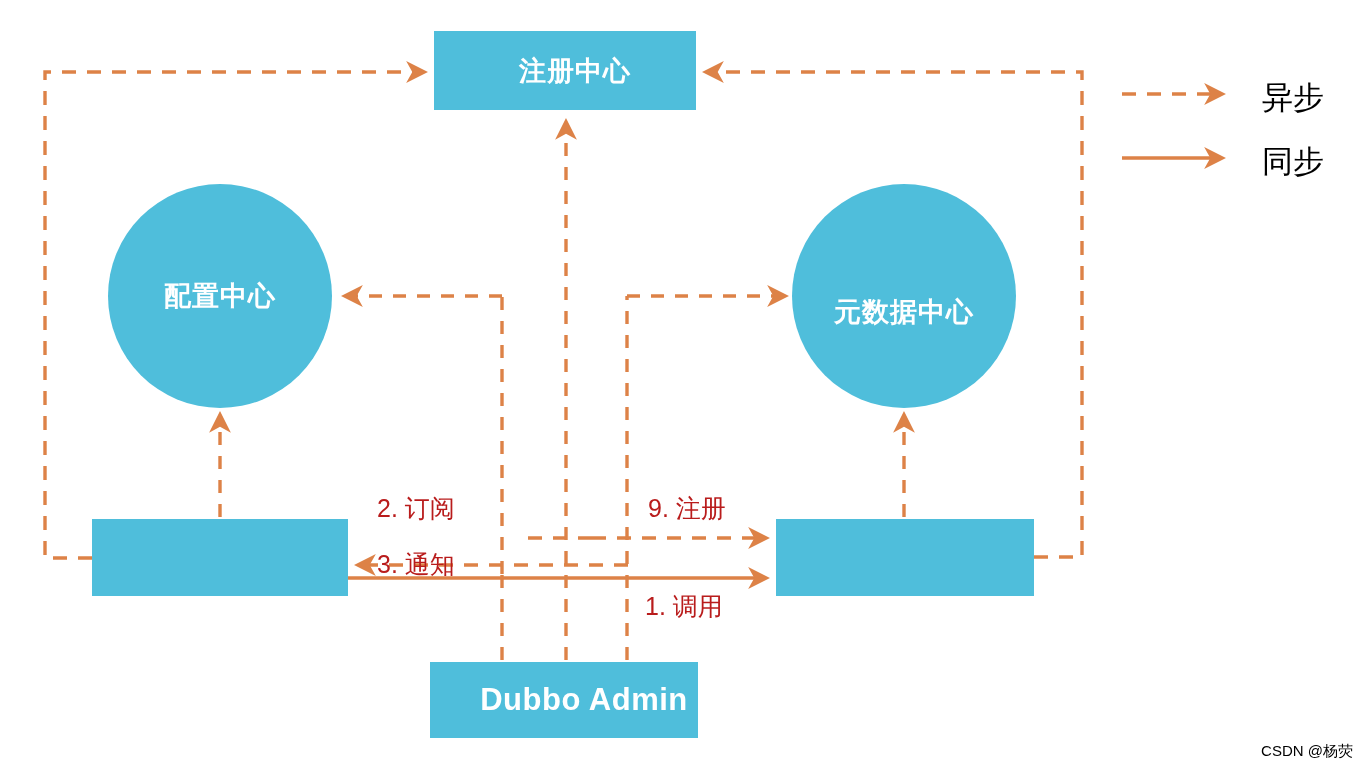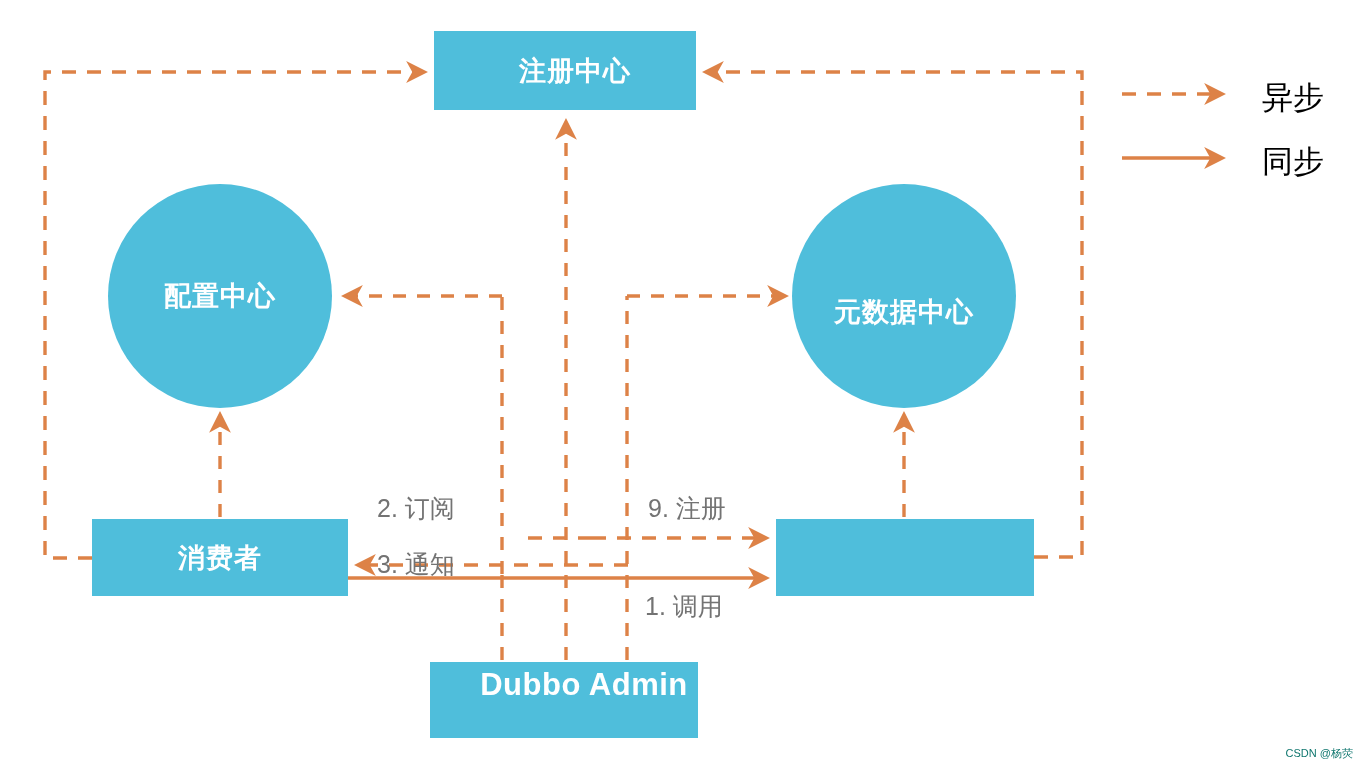--- a/index.html
+++ b/index.html
@@ -33,36 +33,36 @@
     font-weight: bold;
     letter-spacing: 1px;
     pointer-events: none;
     text-align: center;
   }
   .box-label { font-size: 27px; }
   .circle-label { font-size: 27px; }
   .admin-label { font-size: 31px; letter-spacing: 0.5px; }
   .edge-label {
     position: absolute;
-    color: #737373;
+    color: #b91c1c;
     font-size: 25px;
     white-space: nowrap;
   }
   .legend-label {
     position: absolute;
     color: #000000;
     font-size: 31px;
     white-space: nowrap;
   }
   .watermark {
     position: absolute;
     right: 14px;
     bottom: 8px;
-    color: #0f766e;
-    font-size: 11px;
+    color: #000000;
+    font-size: 15px;
     white-space: nowrap;
     margin-top: 13px;
   }
 </style>
 </head>
 <body>
 
 <div id="canvas">
 
   <svg id="diagram-svg" viewBox="0 0 1367 769" xmlns="http://www.w3.org/2000/svg">
@@ -112,24 +112,23 @@
       <rect x="430" y="662" width="268" height="76" fill="#4FBEDB"></rect>
     </g>
   </svg>
 
   <div class="node-label box-label" style="left:434px; top:31px; width:282px; height:79px;">注册中心</div>
 
   <div class="node-label circle-label" style="left:108px; top:184px; width:224px; height:224px;">配置中心</div>
 
   <div class="node-label circle-label" style="left:792px; top:200px; width:224px; height:224px;">元数据中心</div>
 
-  <div class="node-label box-label" style="left:92px; top:519px; width:256px; height:77px;">消费者</div>
 
 
-  <div class="node-label admin-label" style="left:430px; top:647px; width:308px; height:76px;">Dubbo Admin</div>
+  <div class="node-label admin-label" style="left:430px; top:662px; width:308px; height:76px;">Dubbo Admin</div>
 
   <div class="edge-label" style="left:377px; top:492px;">2. 订阅</div>
 
   <div class="edge-label" style="left:377px; top:548px;">3. 通知</div>
 
   <div class="edge-label" style="left:648px; top:492px;">9. 注册</div>
 
   <div class="edge-label" style="left:645px; top:590px;">1. 调用</div>
 
   <div class="legend-label" style="left:1262px; top:77px;">异步</div>

